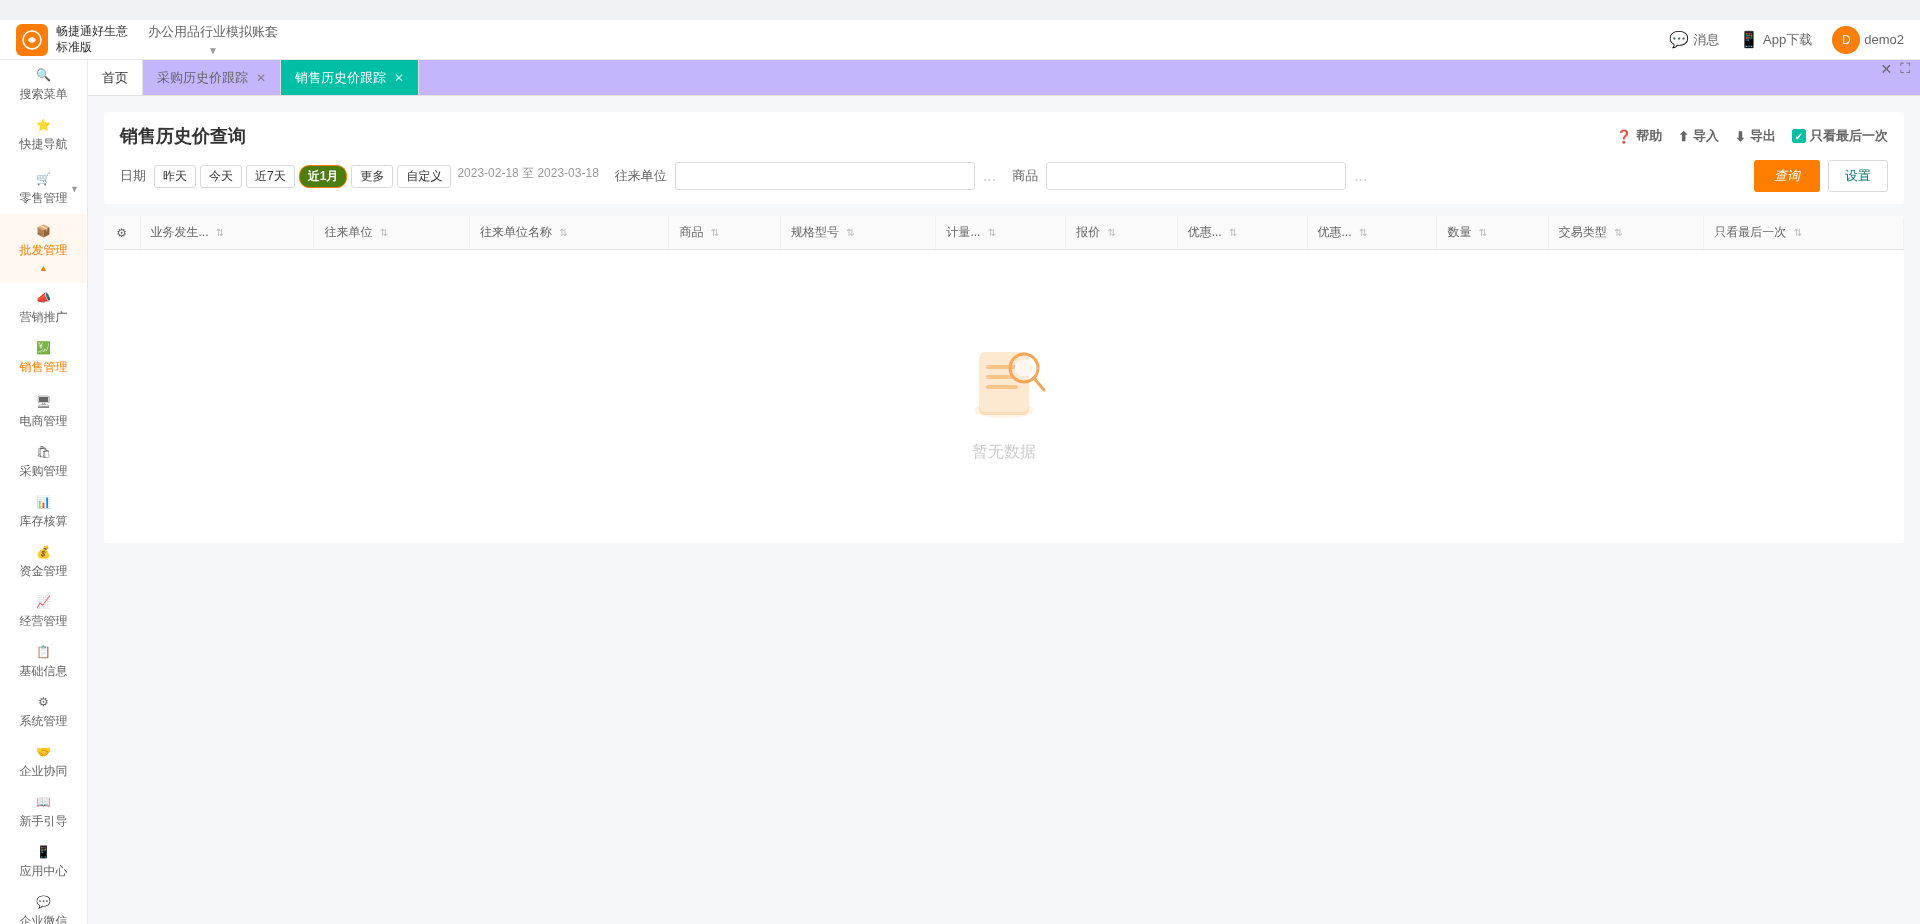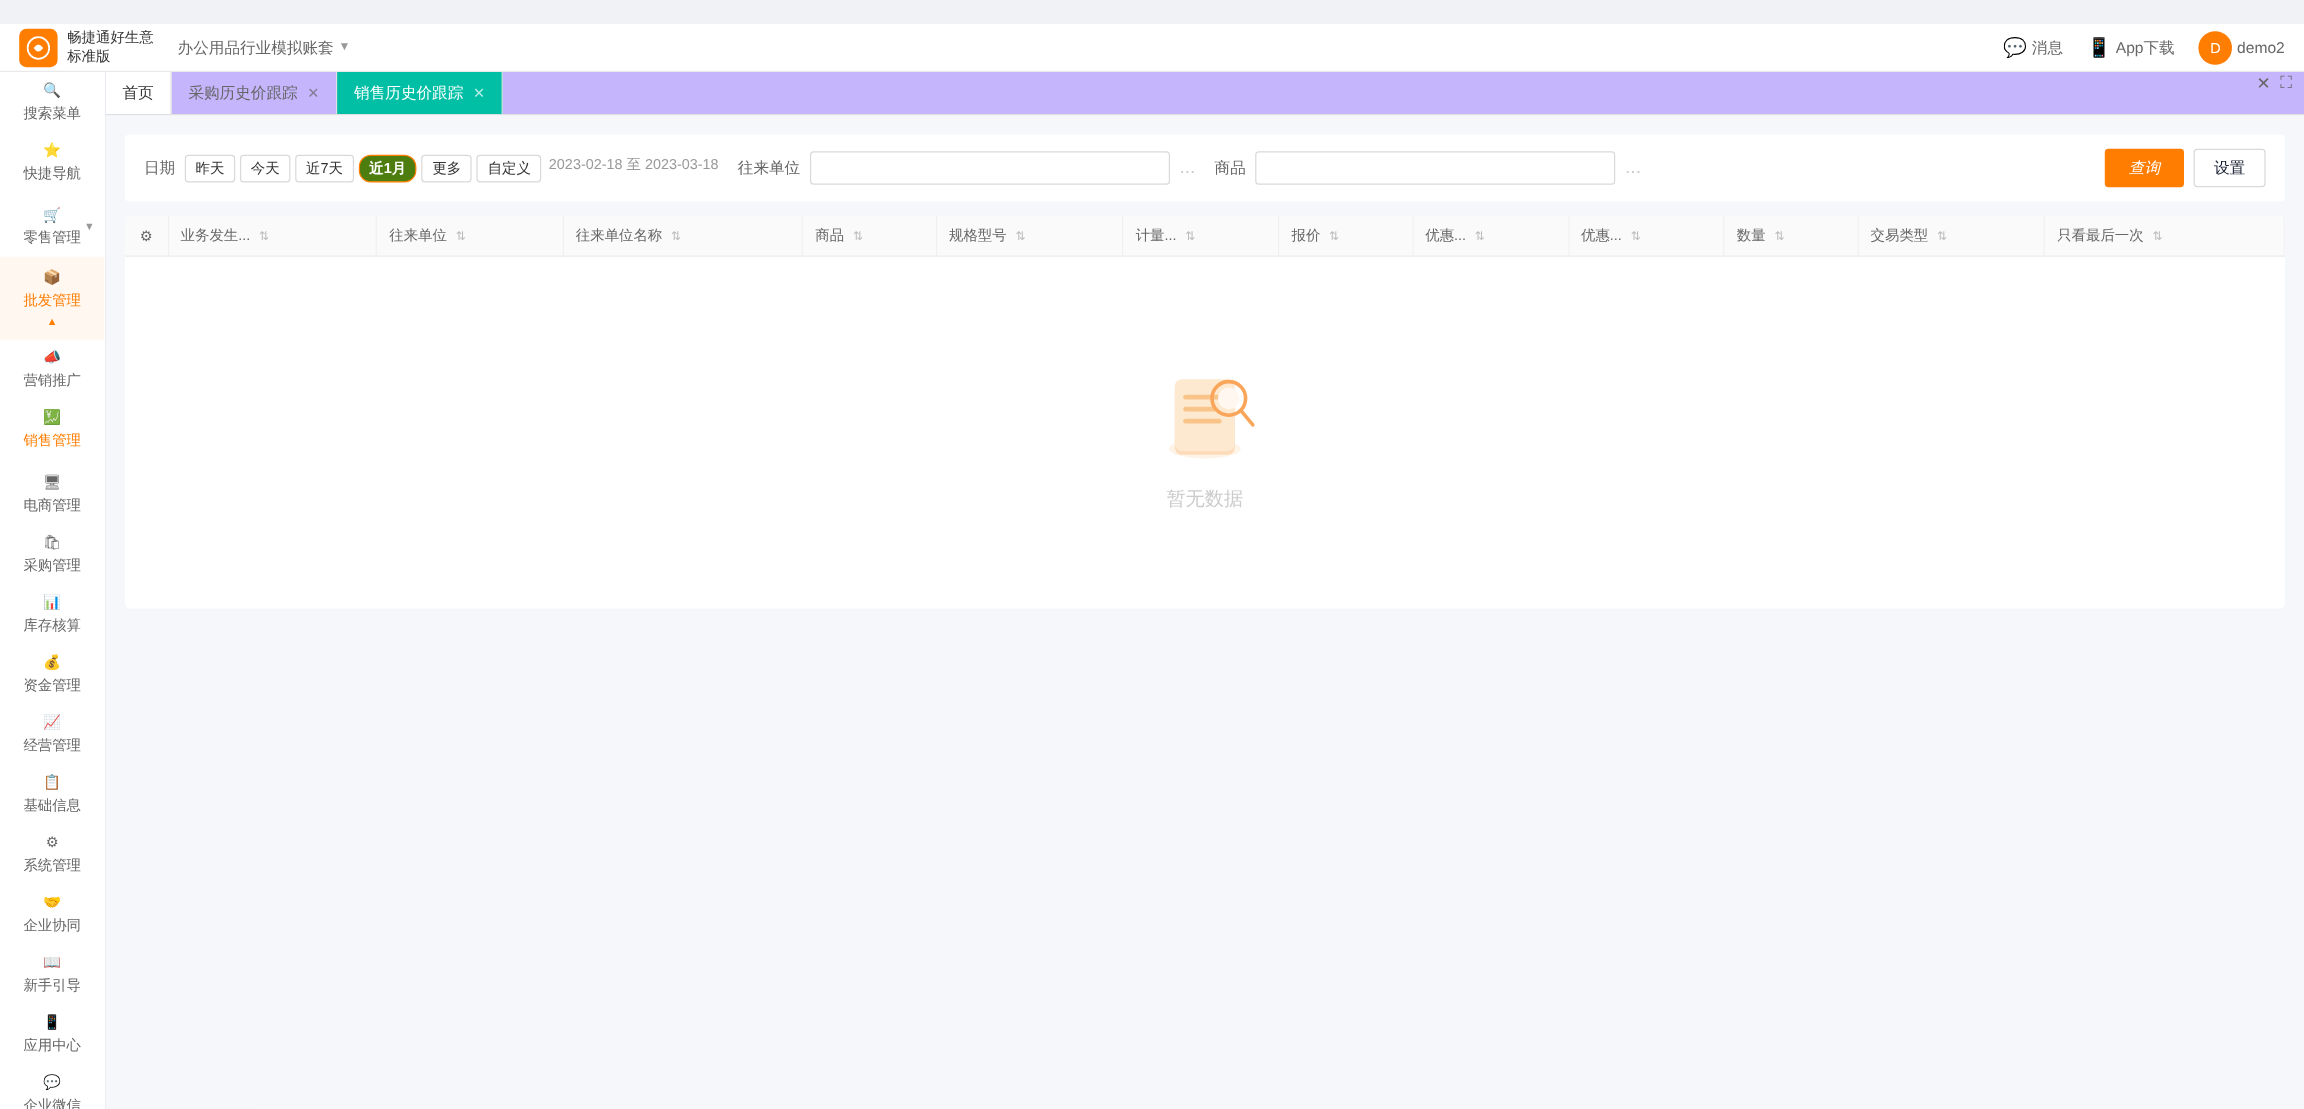--- a/index.html
+++ b/index.html
@@ -46,20 +46,21 @@
       flex: 1;
       padding-left: 20px;
     }
     .app-selector {
       display: flex;
       align-items: center;
       gap: 4px;
       color: #666;
       font-size: 13px;
       cursor: pointer;
+      flex-direction: column;
     }
     .header-right {
       display: flex;
       align-items: center;
       gap: 20px;
     }
     .header-btn {
       display: flex;
       align-items: center;
       gap: 4px;
@@ -311,21 +312,21 @@
       color: white;
       border: none;
       border-radius: 3px;
       padding: 6px 20px;
       cursor: pointer;
       font-size: 13px;
       font-style: italic;
     }
     .settings-btn {
       background: #fff;
-      color: #0f172a;
+      color: #0f766e;
       border: 1px solid #d9d9d9;
       border-radius: 3px;
       padding: 6px 16px;
       cursor: pointer;
       font-size: 13px;
     }
     .query-right {
       margin-left: auto;
       display: flex;
       gap: 8px;
@@ -520,20 +521,41 @@
       </div>
       <div class="tab-bar-right">
         <span class="tab-action-btn">✕</span>
         <span class="tab-action-btn">⛶</span>
       </div>
     </div>
 
     <div class="page-content">
 
       <div class="query-panel">
+        <div class="page-title">
+          <span>销售历史价查询</span>
+          <div class="page-title-actions">
+            <div class="title-action">
+              <span>❓</span>
+              <span>帮助</span>
+            </div>
+            <div class="title-action">
+              <span>⬆</span>
+              <span>导入</span>
+            </div>
+            <div class="title-action">
+              <span>⬇</span>
+              <span>导出</span>
+            </div>
+            <div class="checkbox-label">
+              <div class="checkbox-checked">✓</div>
+              <span>只看最后一次</span>
+            </div>
+          </div>
+        </div>
 
         <div class="query-row">
 
           <div class="query-field">
             <span class="field-label">日期</span>
             <div class="date-filter">
               <div class="date-buttons">
                 <button class="date-btn">昨天</button>
                 <button class="date-btn">今天</button>
                 <button class="date-btn">近7天</button>

